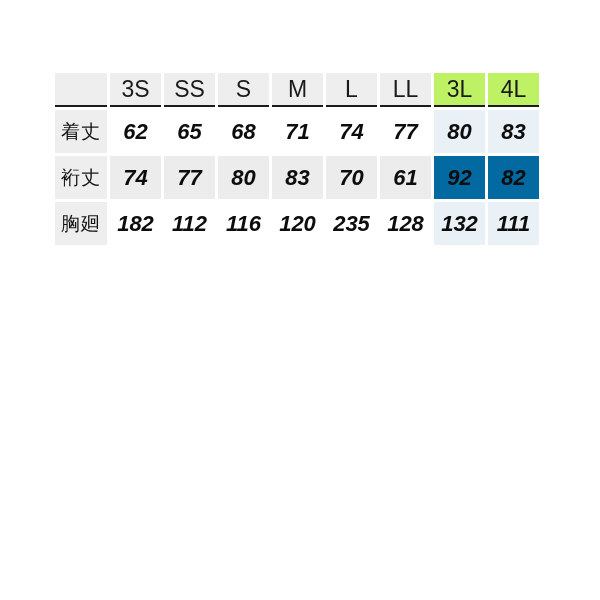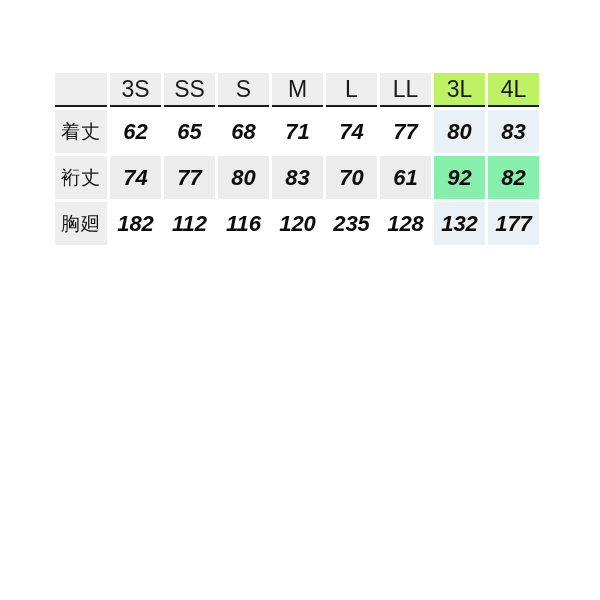--- a/index.html
+++ b/index.html
@@ -51,21 +51,21 @@
   tbody td {
     height: 43px;
     background: #ffffff;
     color: #0d0d0d;
     font-weight: 700;
     font-style: italic;
     font-size: 22px;
   }
   tbody td.hl { background: #e9f1f6; }
   tbody tr.stripe td { background: #ececec; }
-  tbody tr.stripe td.hl { background: #86efac; }
+  tbody tr.stripe td.hl { background: #0369a1; }
 </style>
 </head>
 <body>
 
 <div class="page">
   <table class="size-chart">
     <colgroup>
       <col class="c-label">
       <col class="c-size">
         <col class="c-size">
@@ -114,17 +114,17 @@
       </tr>
       <tr>
         <th class="rowlabel">胸廻</th>
         <td>182</td>
         <td>112</td>
         <td>116</td>
         <td>120</td>
         <td>235</td>
         <td>128</td>
         <td class="hl">132</td>
-        <td class="hl">177</td>
+        <td class="hl">111</td>
       </tr>
     </tbody>
   </table>
 </div>
 
 </body></html>

